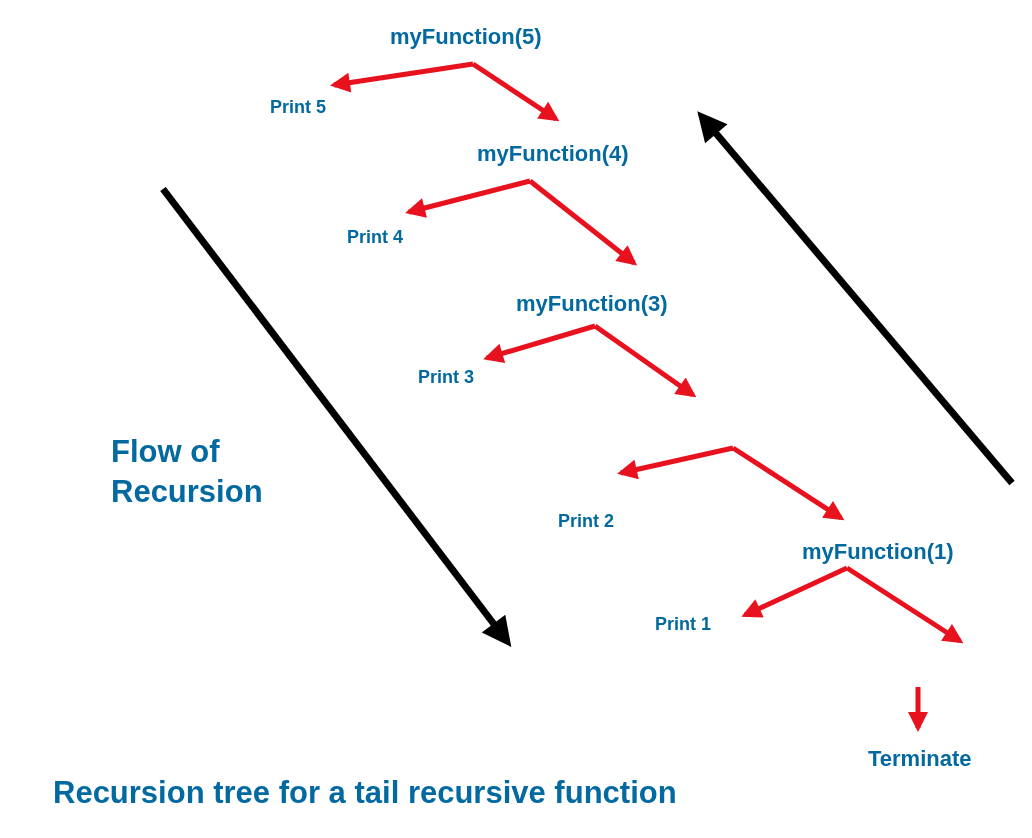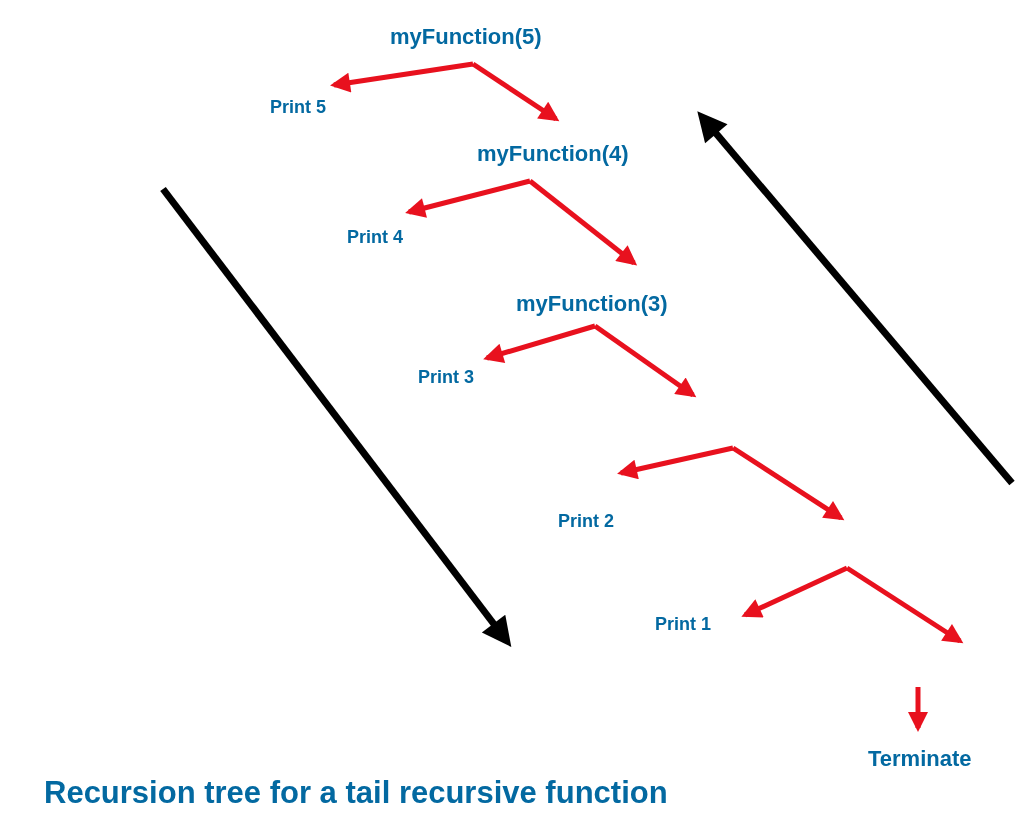--- a/index.html
+++ b/index.html
@@ -37,21 +37,21 @@
   #call2 { left: 680px; top: 419px; }
   #call1 { left: 802px; top: 540px; }
   #call0 { left: 855px; top: 655px; }
   #print5 { left: 270px; top: 98px; }
   #print4 { left: 347px; top: 228px; }
   #print3 { left: 418px; top: 368px; }
   #print2 { left: 558px; top: 512px; }
   #print1 { left: 655px; top: 615px; }
   #terminate { left: 868px; top: 747px; }
   #flow { left: 111px; top: 432px; }
-  #title { left: 44px; top: 777px; }
+  #title { left: 53px; top: 777px; }
 </style>
 </head>
 <body>
 
 <div id="canvas">
 
   <svg id="arrow-layer" viewBox="0 0 1032 838" xmlns="http://www.w3.org/2000/svg">
     <defs>
       <marker id="redHead" viewBox="0 0 10 10" refX="8" refY="5" markerWidth="5" markerHeight="4" orient="auto">
         <path d="M0,0 L10,5 L0,10 z" fill="#e8111e"></path>
@@ -78,25 +78,30 @@
 
     <line class="red-line" x1="847" y1="568" x2="745" y2="615" marker-end="url(#redHead)" stroke="#e8111e"></line>
     <line class="red-line" x1="847" y1="568" x2="960" y2="641" marker-end="url(#redHead)" stroke="#e8111e"></line>
 
     <line class="red-line" x1="918" y1="687" x2="918" y2="728" marker-end="url(#redHead)" stroke="#e8111e"></line>
   </svg>
 
   <span id="call5" class="label call-label">myFunction(5)</span>
   <span id="call4" class="label call-label">myFunction(4)</span>
   <span id="call3" class="label call-label">myFunction(3)</span>
+  <span id="call1" class="label call-label">myFunction(1)</span>
 
   <span id="print5" class="label print-label">Print 5</span>
   <span id="print4" class="label print-label">Print 4</span>
   <span id="print3" class="label print-label">Print 3</span>
   <span id="print2" class="label print-label">Print 2</span>
   <span id="print1" class="label print-label">Print 1</span>
 
   <span id="terminate" class="label terminate-label">Terminate</span>
 
+  <div id="flow" class="label flow-label">
+    <div>Flow of</div>
+    <div>Recursion</div>
+  </div>
 
   <span id="title" class="label diagram-title">Recursion tree for a tail recursive function</span>
 
 </div>
 
 </body></html>

